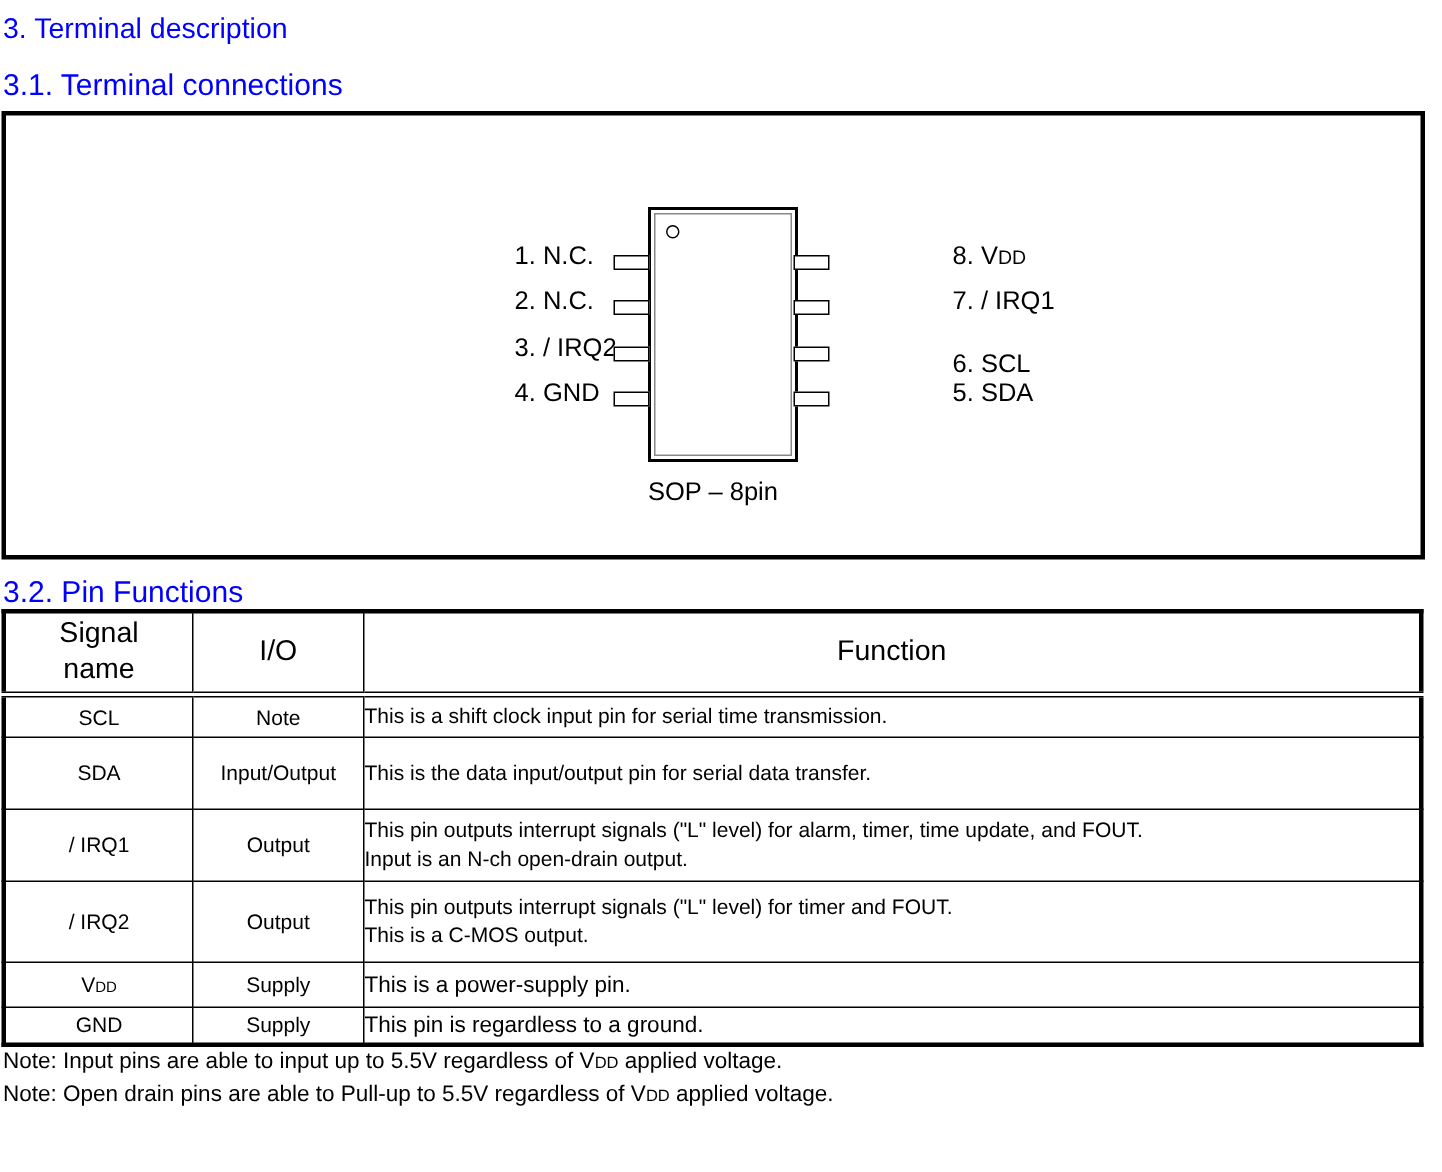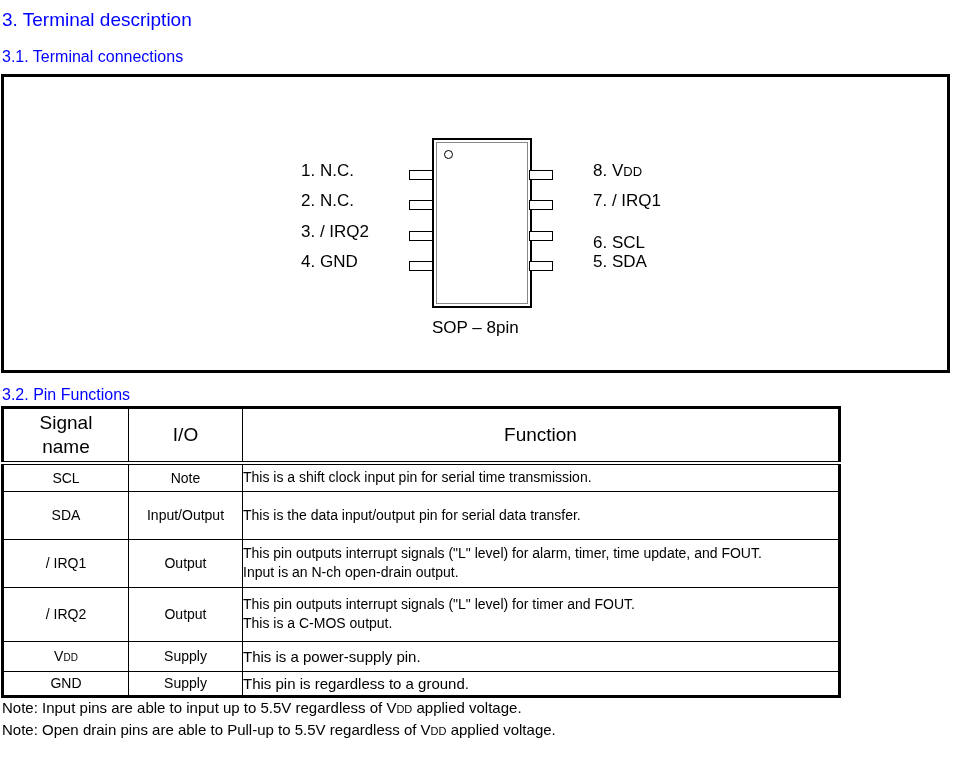--- a/index.html
+++ b/index.html
@@ -1,28 +1,28 @@
 <!DOCTYPE html>
 <html><head>
 <meta charset="utf-8">
 <style>
   html, body { margin:0; padding:0; background:#ffffff; }
   body { width:961px; height:781px; position:relative; overflow:hidden; font-family:"Liberation Sans", sans-serif; color:#000; }
   .h1 { position:absolute; left:2px; top:4px; font-size:19px; color:#0000ff; line-height:32px; white-space:nowrap; }
-  .h2 { position:absolute; left:2px; top:45px; font-size:16px; color:#0000ff; line-height:24px; white-space:nowrap; }
+  .h2 { position:absolute; left:2px; top:45px; font-size:20px; color:#0000ff; line-height:24px; white-space:nowrap; }
   .h2b { top:383px; }
   .diagram-box { position:absolute; left:1px; top:74px; width:943px; height:293px; border:3px solid #000; }
-  .pin-label { position:absolute; font-size:17px; line-height:20px; white-space:nowrap; }
+  .pin-label { position:absolute; font-size:17px; line-height:20px; white-space:nowrap;margin-left:42px; }
   .sub { font-size:13px; }
   .chip { position:absolute; left:432px; top:138px; width:96px; height:166px; border:2px solid #000; }
   .chip-inner { position:absolute; left:2px; top:2px; right:2px; bottom:2px; border:1px solid #888; }
   .notch { position:absolute; left:10px; top:10px; width:7px; height:7px; border:1.5px solid #000; border-radius:50%; }
   .lead { position:absolute; width:22px; height:8px; border:1.5px solid #000; background:#fff; }
   .pkg-label { position:absolute; left:432px; top:318px; font-size:17px; line-height:20px; white-space:nowrap; }
-  table.pins { position:absolute; left:1px; top:406px; width:840px; border-collapse:collapse; border:3px solid #000; font-size:14px; }
+  table.pins { position:absolute; left:1px; top:406px; width:948px; border-collapse:collapse; border:3px solid #000; font-size:14px; }
   table.pins td, table.pins th { border:1px solid #000; padding:0; }
   table.pins th { font-weight:normal; font-size:19px; line-height:24px; height:52px; }
   table.pins tr.head th { border-bottom:4px double #000; }
   td.c { text-align:center; }
   td.f { text-align:left; padding-left:9px; line-height:19px; }
   td.big { font-size:15px; }
   .notes { position:absolute; left:2px; top:698px; font-size:15px; line-height:19.5px; }
   .note { white-space:nowrap; }
 </style>
 </head>

